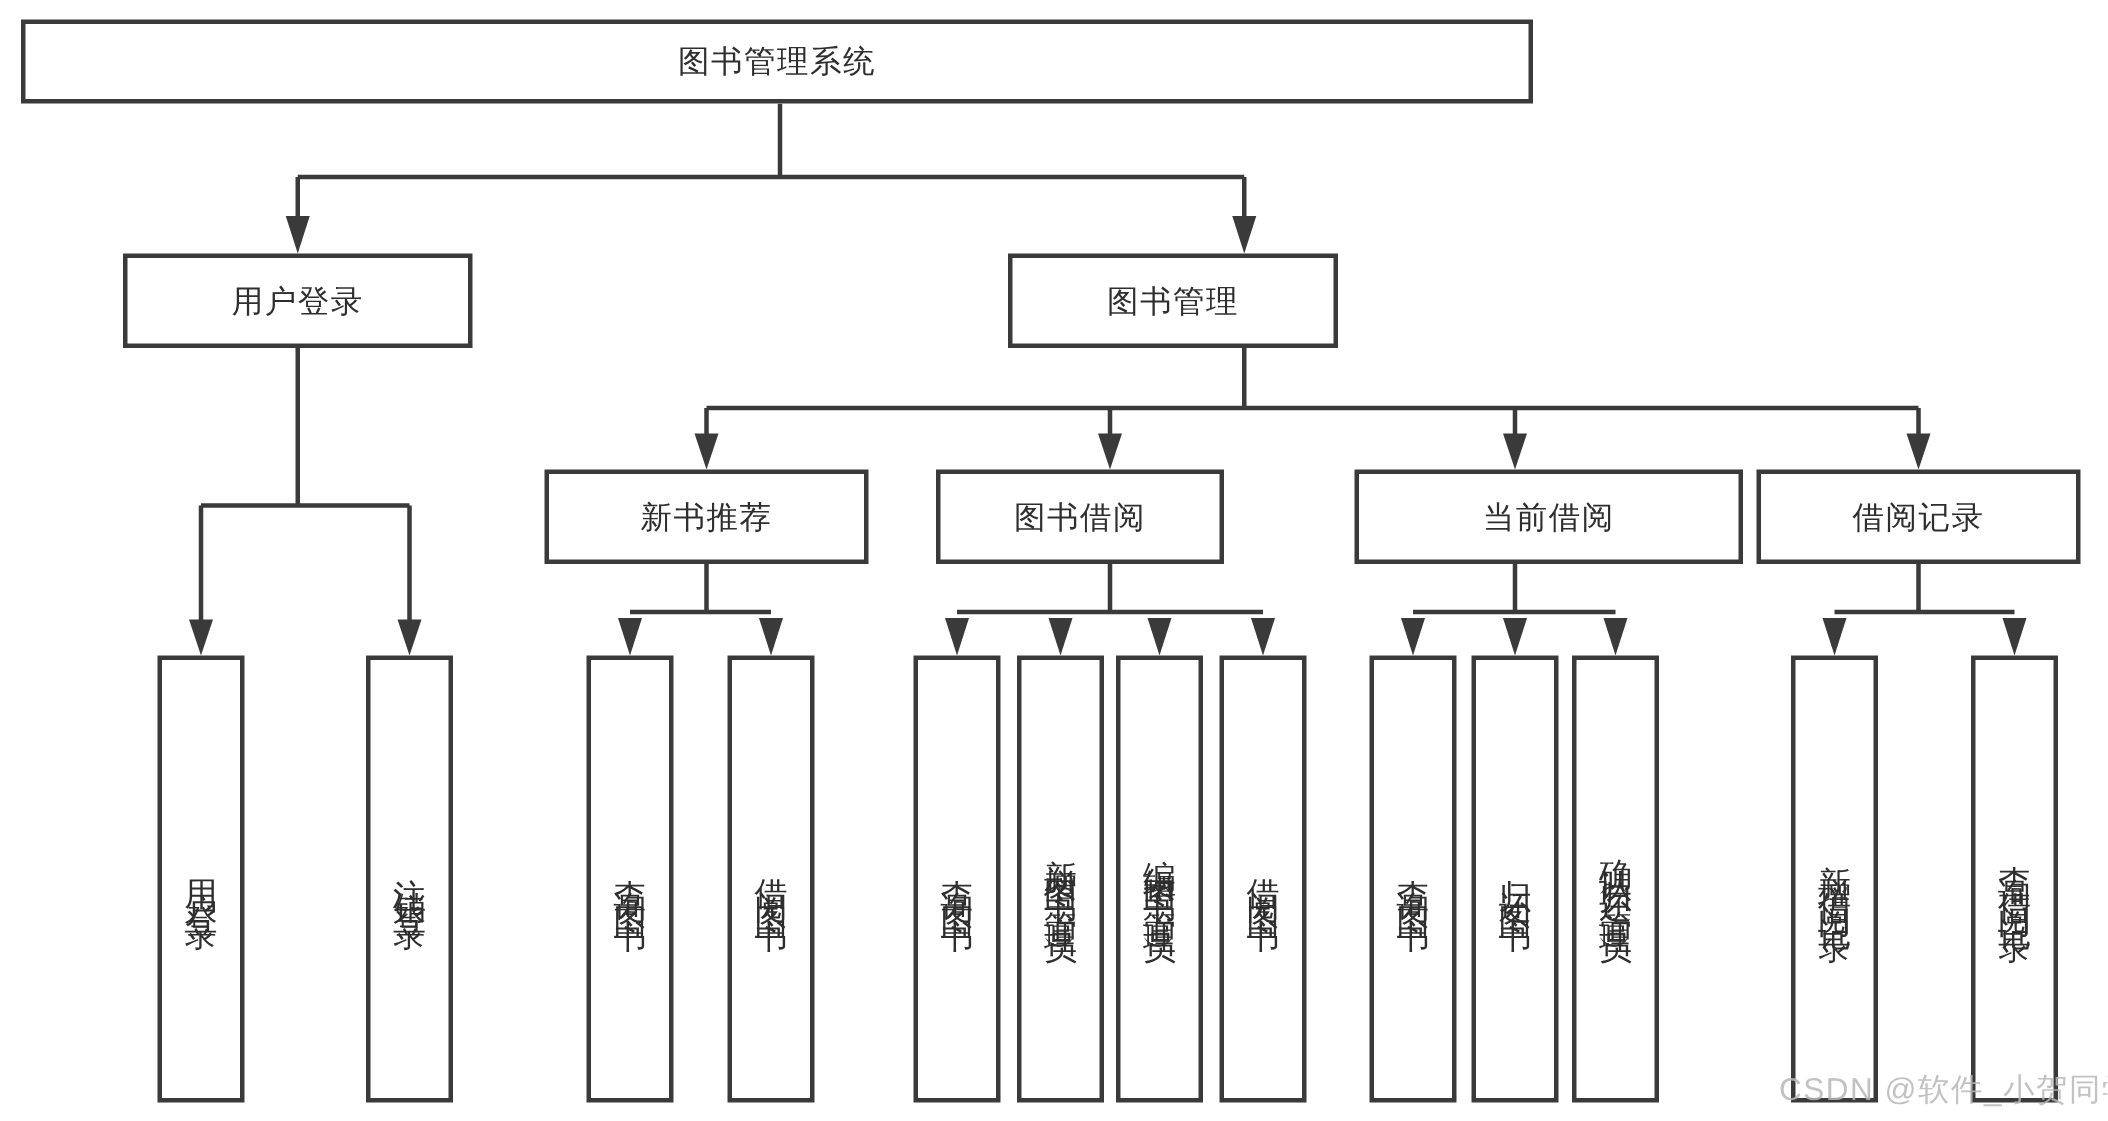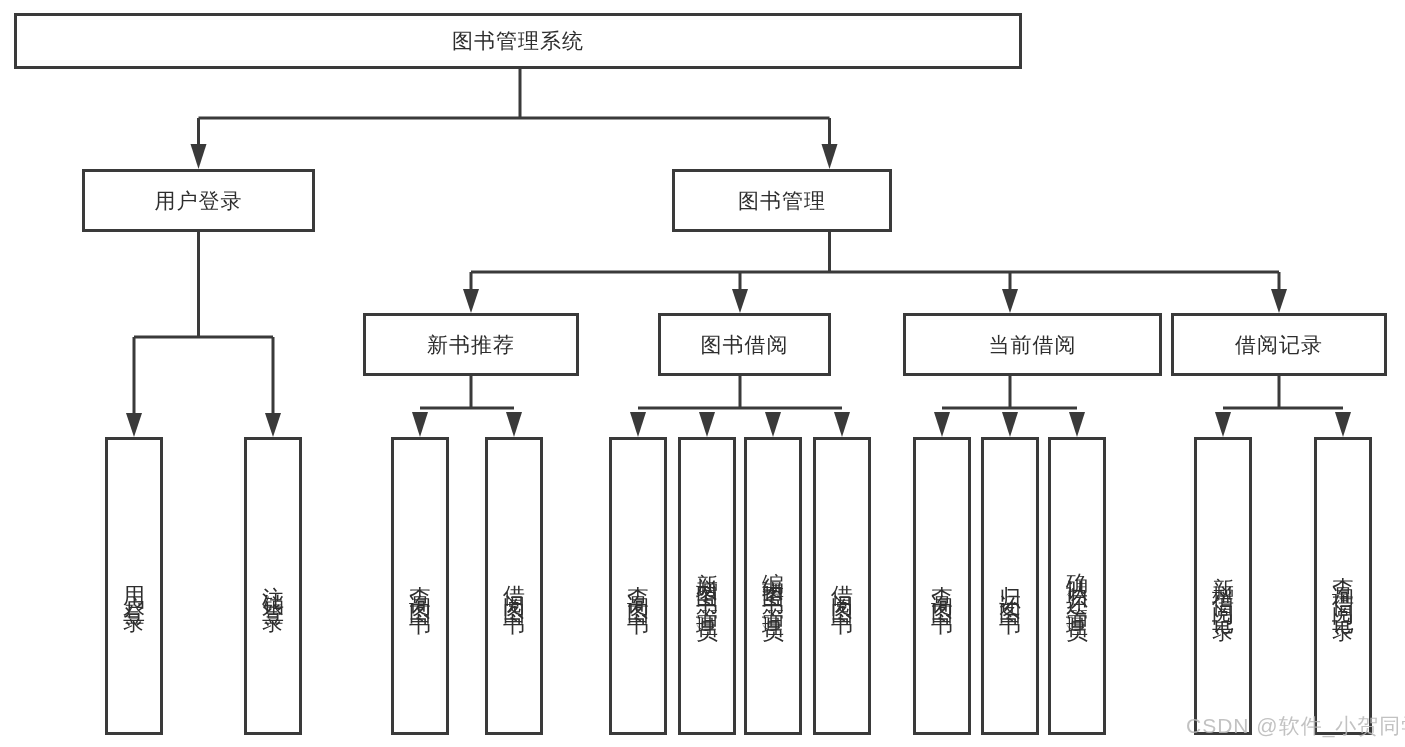--- a/index.html
+++ b/index.html
@@ -77,21 +77,21 @@
   <div class="node h" style="left:82px;top:169px;width:233px;height:63px">
     <span>用户登录</span>
   </div>
   <div class="node h" style="left:672px;top:169px;width:220px;height:63px">
     <span>图书管理</span>
   </div>
 
   <div class="node h" style="left:363px;top:313px;width:216px;height:63px">
     <span>新书推荐</span>
   </div>
-  <div class="node h" style="left:658px;top:313px;width:173px;height:63px">
+  <div class="node h" style="left:624px;top:313px;width:192px;height:63px">
     <span>图书借阅</span>
   </div>
   <div class="node h" style="left:903px;top:313px;width:259px;height:63px">
     <span>当前借阅</span>
   </div>
   <div class="node h" style="left:1171px;top:313px;width:216px;height:63px">
     <span>借阅记录</span>
   </div>
 
   <div class="node v" style="left:105px;top:437px;width:58px;height:298px">

